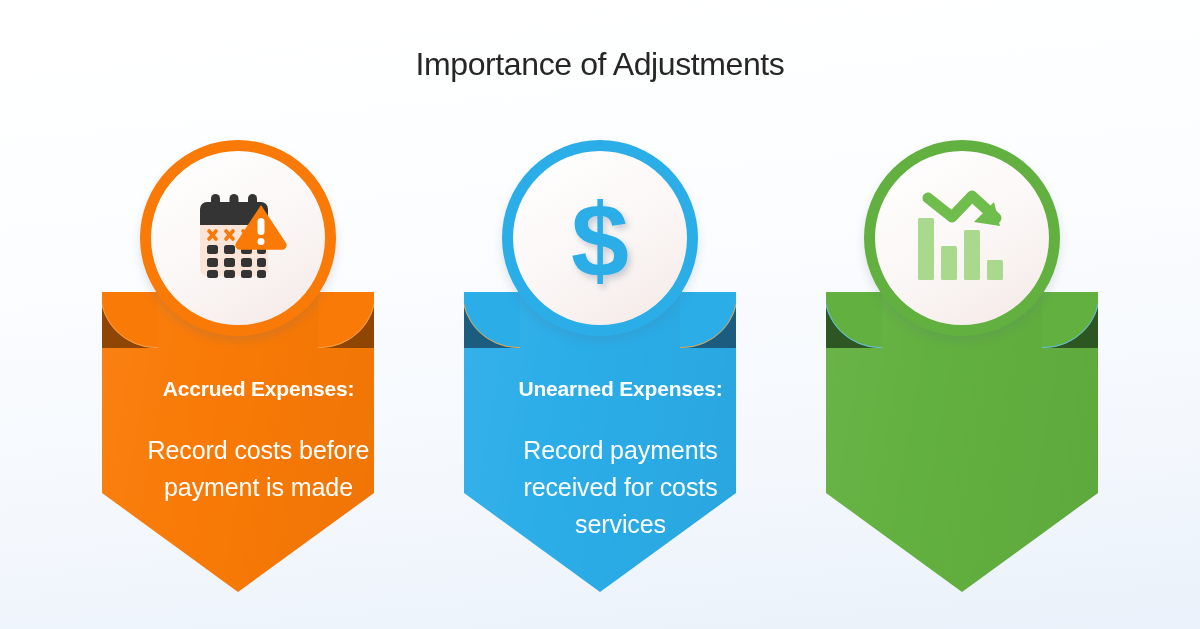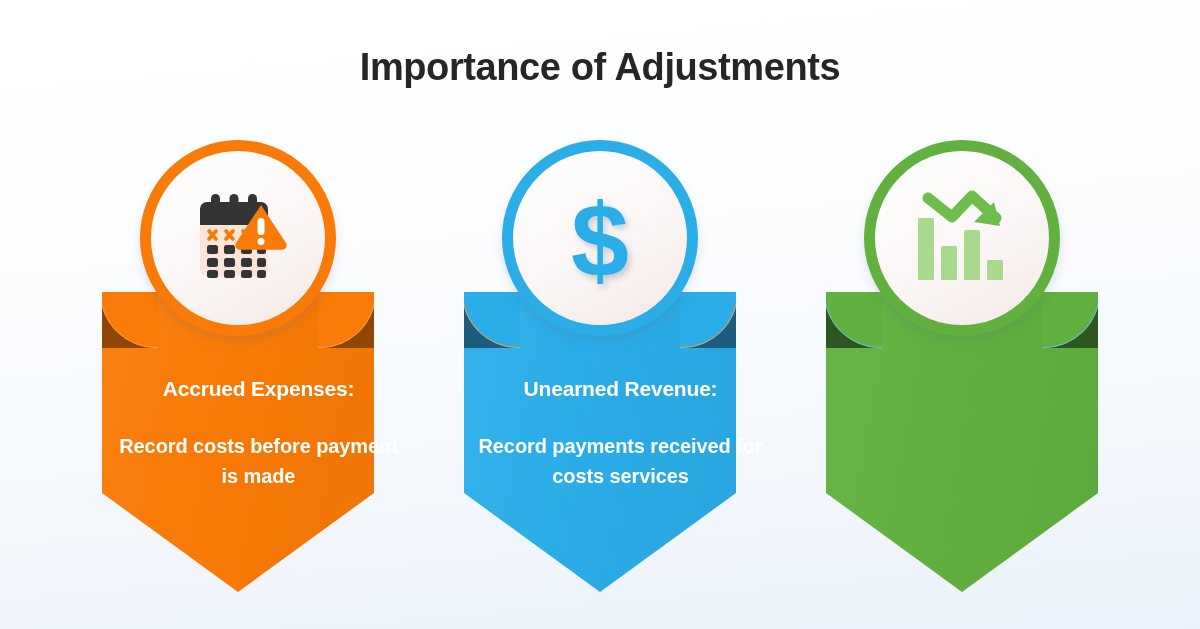--- a/index.html
+++ b/index.html
@@ -16,22 +16,22 @@
     width:1200px; height:629px;
     background:linear-gradient(175deg, #ffffff 0%, #fdfeff 28%, #f4f8fd 72%, #eaf1fa 100%);
   }
 
   
   #page-title {
     position:absolute;
     left:0; top:46px;
     width:1200px;
     text-align:center;
-    font-size:38px;
-    font-weight:700;
+    font-size:32px;
+    font-weight:400;
     letter-spacing:-0.4px;
     color:#262626;
   }
 
   
   #cards {
     position:absolute;
     left:0; top:140px;
     width:1200px; height:470px;
     display:flex;
@@ -127,22 +127,22 @@
   .card-heading {
     margin-top:84px;
     font-size:21px;
     font-weight:700;
     letter-spacing:-0.2px;
     line-height:1.2;
   }
   .card-body {
     margin-top:31px;
     padding:0 14px;
-    font-size:20px;
-    font-weight:700;
+    font-size:25px;
+    font-weight:400;
     line-height:1.48;
     letter-spacing:-0.1px;
   }
 </style>
 </head>
 <body>
 
 <div id="stage">
 
   <h1 id="page-title">Importance of Adjustments</h1>
@@ -233,21 +233,21 @@
 
       <div class="circle">
         <span>
           <svg width="86" height="108" viewBox="0 0 86 108">
             <text x="43" y="92" text-anchor="middle" font-family="Liberation Sans, sans-serif" font-size="104" font-weight="700" fill="#2BADE8" style="filter:drop-shadow(3px 4px 3px rgba(90,110,140,0.30))">$</text>
           </svg>
         </span>
       </div>
 
       <div class="card-text">
-        <div class="card-heading">Unearned Revenue:</div>
+        <div class="card-heading">Unearned Expenses:</div>
         <div class="card-body">Record payments received for costs services</div>
       </div>
     </div>
 
     <div class="card" style="--accent:#62B03F; --fold:#2E5622; --edge:#63BEE8;">
 
       <div class="ribbon">
         <div class="ribbon-fill"></div>
         <div class="ribbon-sheen"></div>
       </div>

